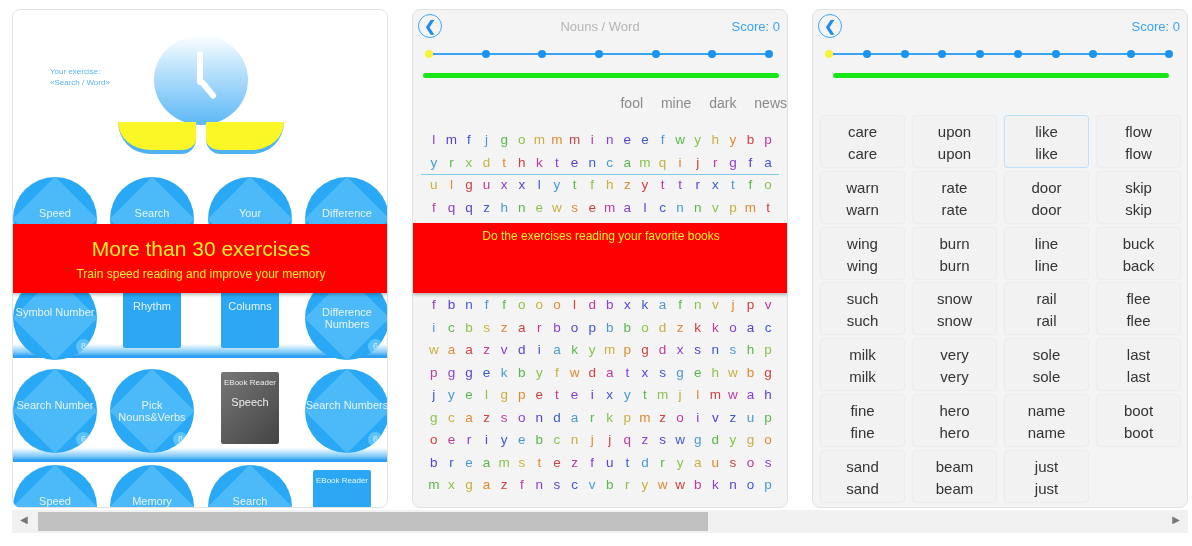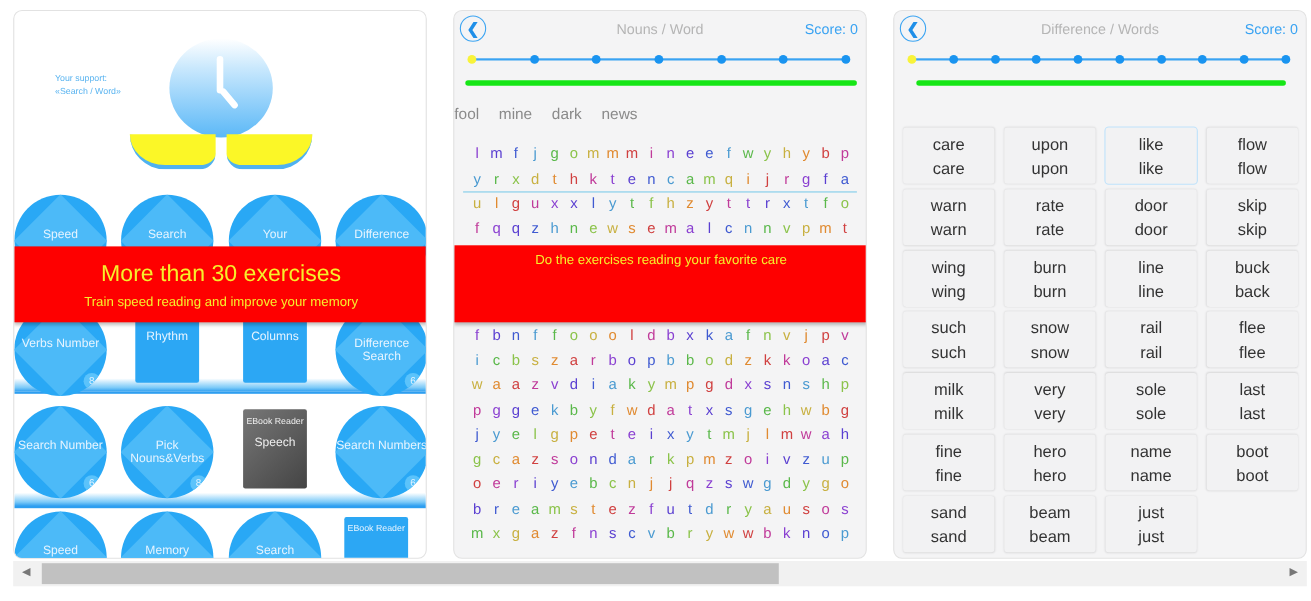--- a/index.html
+++ b/index.html
@@ -32,21 +32,21 @@
   .banner .small { font-size: 12px; margin-top: 6px; display: block; }
 
   
   .back { position: absolute; left: 5px; top: 4px; width: 24px; height: 24px; border: 1px solid #3da5f2; border-radius: 50%; color: #1f8fe8; font-size: 14px; line-height: 22px; text-align: center; font-weight: bold; }
   .title { position: absolute; left: 0; right: 0; top: 9px; text-align: center; font-size: 13px; color: #b5b5b5; }
   .score { position: absolute; right: 7px; top: 9px; font-size: 13px; color: #3aa3f2; }
   .track { position: absolute; left: 16px; top: 43px; height: 2px; background: #3aa3f2; }
   .dot { position: absolute; top: -3px; width: 8px; height: 8px; border-radius: 50%; background: #1a94f0; margin-left: -4px; }
   .dot.cur { background: #f8f33a; }
   .bar { position: absolute; top: 63px; height: 5px; background: #16e616; border-radius: 3px; }
-  .words { position: absolute; top: 85px; left: 0; right: 0; text-align: left; font-size: 14px; color: #8a8a8a; word-spacing: 14px; }
+  .words { position: absolute; top: 85px; left: 0; right: 0; text-align: right; font-size: 14px; color: #8a8a8a; word-spacing: 14px; }
   .grid { position: absolute; left: 12px; top: 122px; width: 352px; }
   .grow { display: flex; justify-content: space-between; height: 22.5px; font-size: 13.5px; }
   .grow span { width: 18px; text-align: center; }
   .gline { position: absolute; left: 8px; top: 164px; width: 358px; height: 1px; background: #7fcbe9; }
 
   
   .dgrid { position: absolute; left: 8px; top: 106px; width: 362px; display: grid; grid-template-columns: repeat(4, 83px); grid-auto-rows: 51px; column-gap: 9px; row-gap: 4.8px; }
   .cell { background: #f2f2f3; border-radius: 3px; box-shadow: 0 0 2px rgba(0,0,0,0.12); text-align: center; font-size: 15px; color: #333; padding-top: 5px; line-height: 22px; }
   .cell.hl { background: #f7f42f; }
   .cell.sel { box-shadow: 0 0 0 1px #bfe2fb; }
@@ -54,21 +54,21 @@
   
   .hscroll { position: absolute; left: 12px; top: 510px; width: 1176px; height: 23px; background: #f1f1f1; }
   .hscroll .thumb { position: absolute; left: 26px; top: 2px; width: 670px; height: 19px; background: #c1c1c1; }
   .hscroll .arr { position: absolute; top: 4px; font-size: 10px; color: #777; }
 </style>
 </head>
 <body>
 
 <div class="shot" id="s1">
   <div class="hint">
-    <div>Your support:</div>
+    <div>Your exercise:</div>
     <div>«Search / Word»</div>
   </div>
   <div class="clock">
       <div class="h1"></div>
       <div class="h2"></div>
     </div>
   <div class="wing l"></div>
   <div class="wing r"></div>
 
   <div id="r1"></div>
@@ -83,33 +83,33 @@
     <div class="ex" style="left: 97px; top: 167px;">
       <div class="lbl">Search</div>
     </div>
     <div class="ex" style="left: 195px; top: 167px;">
       <div class="lbl">Your</div>
     </div>
     <div class="ex" style="left: 292px; top: 167px;">
       <div class="lbl">Difference</div>
     </div>
     <div class="ex" style="left: 0px; top: 266px;">
-      <div class="lbl">Verbs Number</div>
+      <div class="lbl">Symbol Number</div>
       <div class="badge">8</div>
     </div>
     <div class="book" style="left: 208px; top: 266px;">
       <span class="t1">Reader</span>
       <span class="t2">Columns</span>
     </div>
     <div class="book" style="left: 110px; top: 266px;">
       <span class="t1">Reader</span>
       <span class="t2">Rhythm</span>
     </div>
     <div class="ex" style="left: 292px; top: 266px;">
-      <div class="lbl">Difference Search</div>
+      <div class="lbl">Difference Numbers</div>
       <div class="badge">6</div>
     </div>
     <div class="ex" style="left: 0px; top: 359px;">
       <div class="lbl">Search Number</div>
       <div class="badge">6</div>
     </div>
     <div class="ex" style="left: 97px; top: 359px;">
       <div class="lbl">Pick Nouns&amp;Verbs</div>
       <div class="badge">8</div>
     </div>
@@ -438,27 +438,26 @@
         <span style="color: rgb(224, 138, 48);">w</span>
         <span style="color: rgb(208, 64, 64);">w</span>
         <span style="color: rgb(192, 58, 154);">b</span>
         <span style="color: rgb(138, 63, 209);">k</span>
         <span style="color: rgb(90, 63, 209);">n</span>
         <span style="color: rgb(63, 90, 209);">o</span>
         <span style="color: rgb(74, 154, 209);">p</span>
       </div>
     </div>
   <div class="banner" style="top:213px;height:70px">
-    <span class="small">Do the exercises reading your favorite care</span>
+    <span class="small">Do the exercises reading your favorite books</span>
   </div>
 </div>
 
 <div class="shot" id="s3">
   <div class="back">❮</div>
-  <div class="title">Difference / Words</div>
   <div class="score">Score: 0</div>
   <div class="track" id="t3" style="width:340px">
       <div class="dot cur" style="left: 0px;"></div>
       <div class="dot" style="left: 37.7778px;"></div>
       <div class="dot" style="left: 75.5556px;"></div>
       <div class="dot" style="left: 113.333px;"></div>
       <div class="dot" style="left: 151.111px;"></div>
       <div class="dot" style="left: 188.889px;"></div>
       <div class="dot" style="left: 226.667px;"></div>
       <div class="dot" style="left: 264.444px;"></div>

